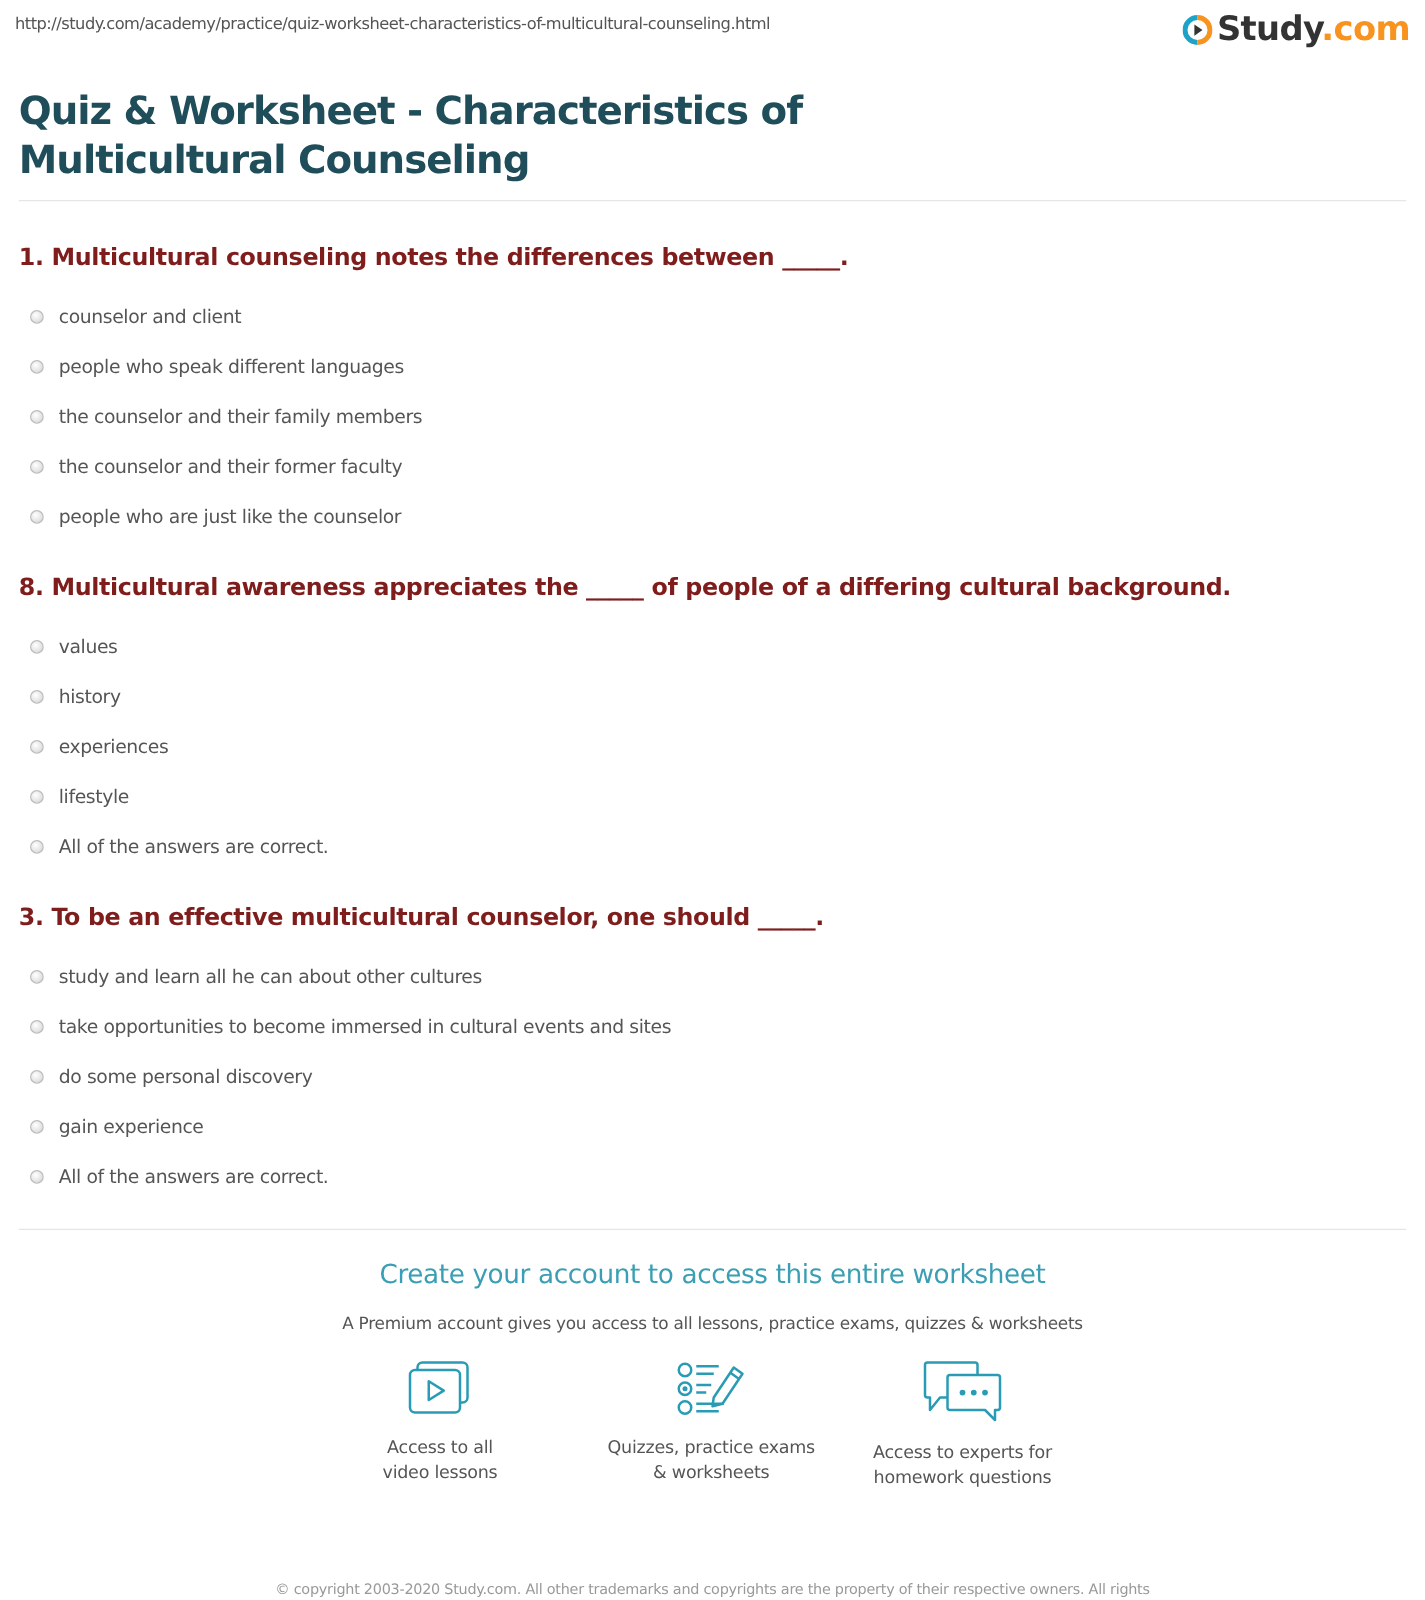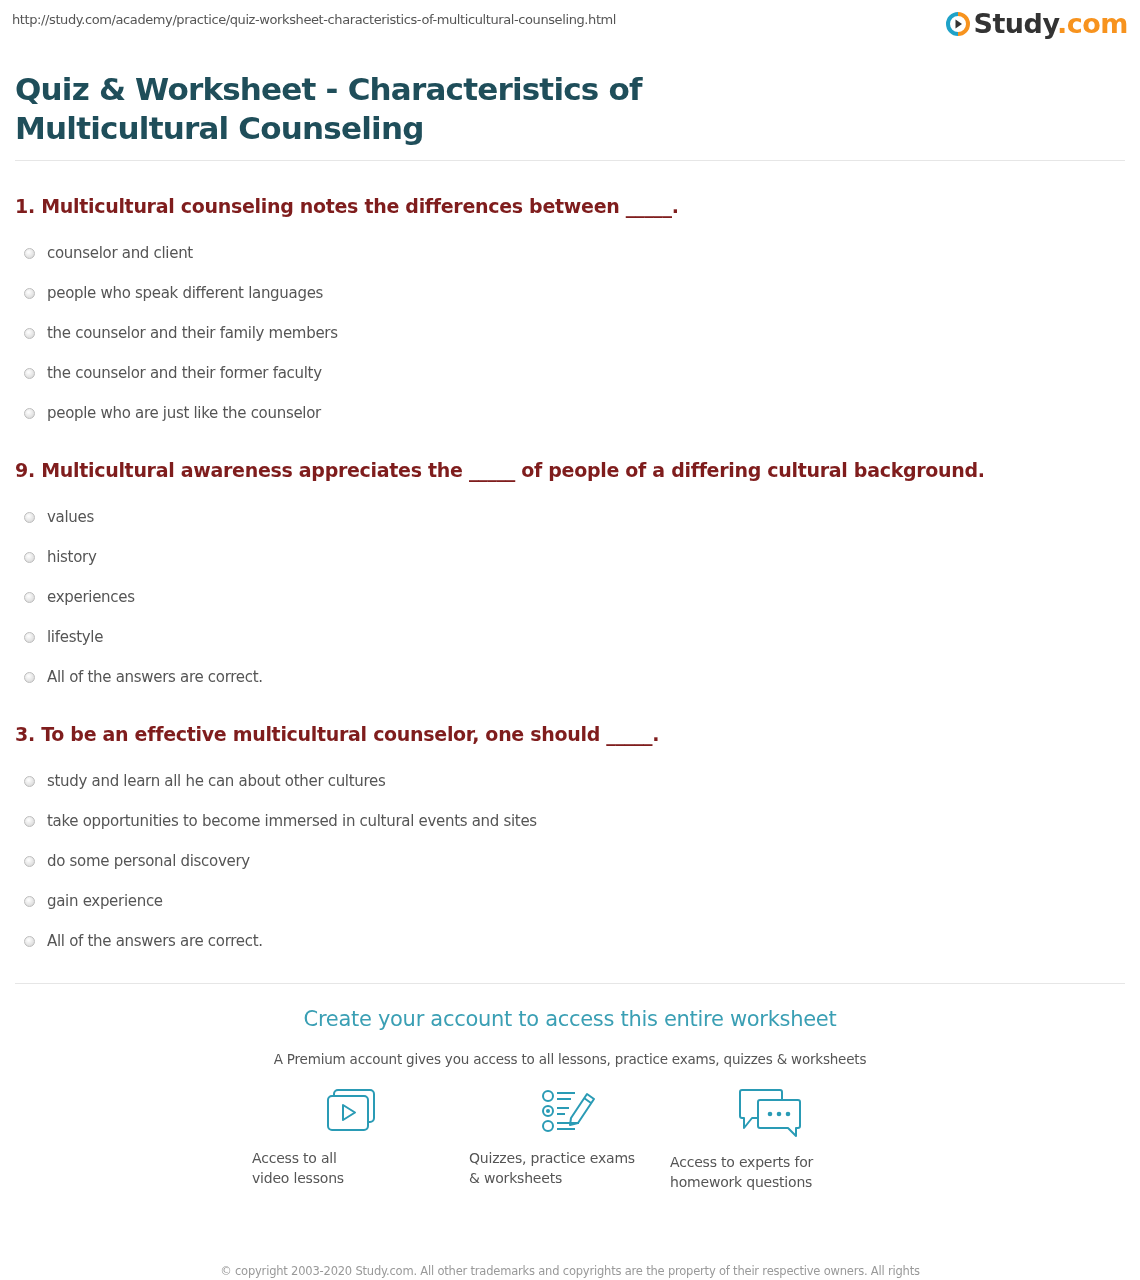--- a/index.html
+++ b/index.html
@@ -22,21 +22,21 @@
   .options { list-style: none; margin-top: 12px; }
   .option { display: flex; align-items: center; height: 40px; }
   .radio { width: 11px; height: 11px; border-radius: 50%; border: 1px solid #bdbdbd; background: radial-gradient(circle at 40% 35%, #ffffff 0%, #e4e4e4 60%, #cfcfcf 100%); margin-left: 9px; margin-right: 12px; flex: none; }
   .opt-label { font-size: 15px; color: #555; font-family: "DejaVu Sans", sans-serif; letter-spacing: -0.3px; }
 
   .cta { position: absolute; left: 0; width: 1140px; top: 1005px; text-align: center; }
   .cta-title { font-size: 21px; color: #3a9fb4; font-family: "DejaVu Sans", sans-serif; letter-spacing: -0.3px; line-height: 28px; }
   .cta-sub { font-size: 13.5px; color: #555; font-family: "DejaVu Sans", sans-serif; margin-top: 18px; letter-spacing: -0.2px; }
 
   .features { position: absolute; top: 1088px; left: 0; width: 1140px; }
-  .feature { position: absolute; width: 200px; text-align: left; }
+  .feature { position: absolute; width: 200px; text-align: center; }
   .feature svg { display: block; margin: 0 auto; }
   .feature-label { margin-top: 14px; font-size: 14px; line-height: 20px; color: #555; font-family: "DejaVu Sans", sans-serif; letter-spacing: -0.2px; }
 
   .footer { position: absolute; top: 1216px; left: 210px; width: 720px; text-align: center; font-size: 11.5px; line-height: 17px; color: #999; font-family: "DejaVu Sans", sans-serif; letter-spacing: -0.2px; margin-top: 47px; }
 </style>
 </head>
 <body>
 
 <div class="url">http://study.com/academy/practice/quiz-worksheet-characteristics-of-multicultural-counseling.html</div>
 
@@ -75,21 +75,21 @@
         <span class="opt-label">the counselor and their former faculty</span>
       </li>
     <li class="option">
         <span class="radio"></span>
         <span class="opt-label">people who are just like the counselor</span>
       </li>
   </ul>
 </div>
 
 <div class="question" style="top:455px;">
-  <div class="q-text">9. Multicultural awareness appreciates the _____ of people of a differing cultural background.</div>
+  <div class="q-text">8. Multicultural awareness appreciates the _____ of people of a differing cultural background.</div>
   <ul class="options">
     <li class="option">
         <span class="radio"></span>
         <span class="opt-label">values</span>
       </li>
     <li class="option">
         <span class="radio"></span>
         <span class="opt-label">history</span>
       </li>
     <li class="option">

